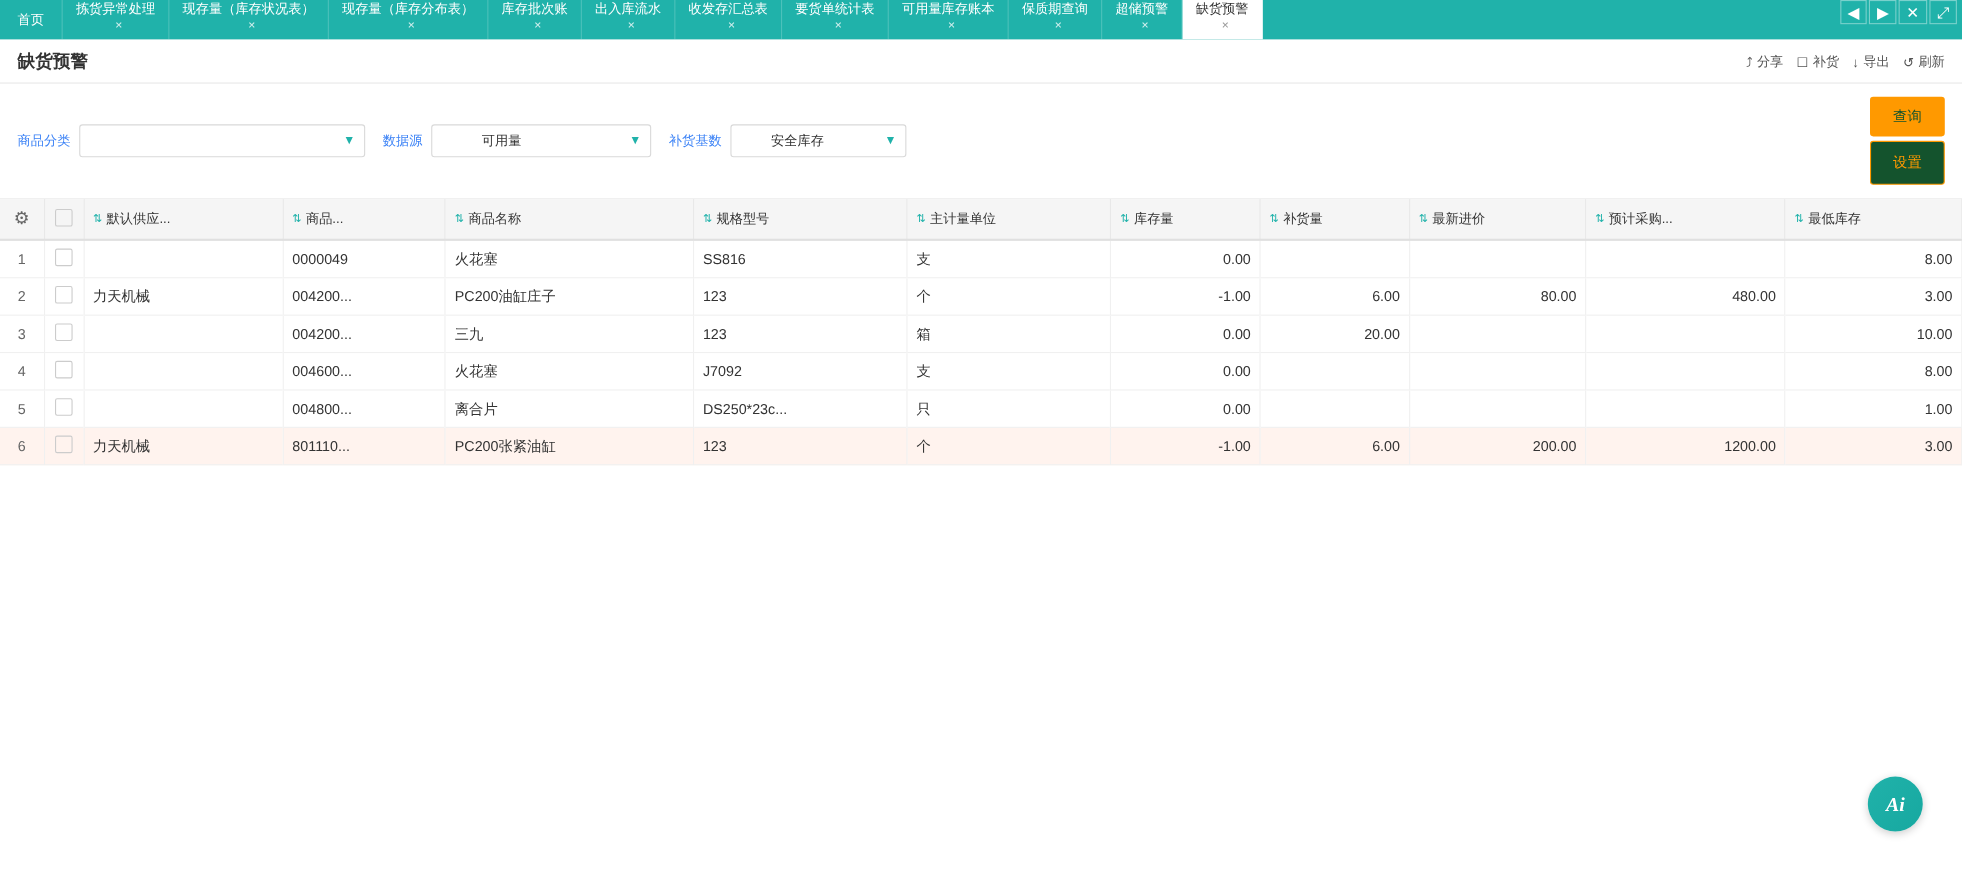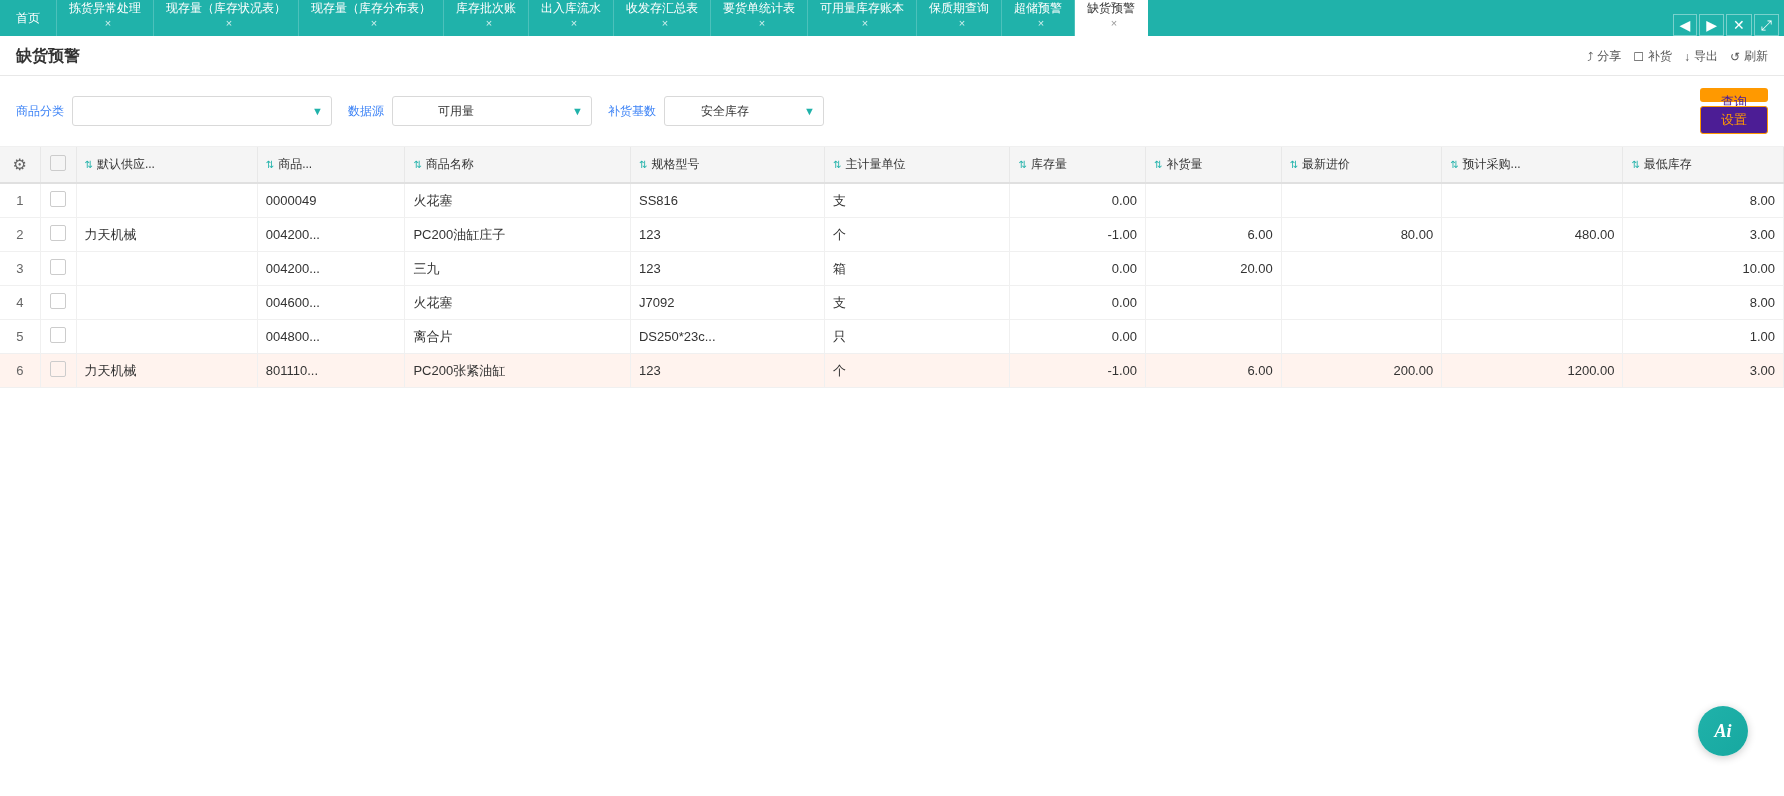--- a/index.html
+++ b/index.html
@@ -1,21 +1,21 @@
 <!DOCTYPE html>
 <html><head>
   <meta charset="utf-8">
   <style>
     * { box-sizing: border-box; margin: 0; padding: 0; }
     body { font-family: "Microsoft YaHei", Arial, sans-serif; font-size: 13px; background: #f5f5f5; color: #333; overflow: hidden; }
 
     
     .tab-bar {
       display: flex;
-      align-items: flex-end;
+      align-items: flex-start;
       background: #20b2aa;
       height: 36px;
       overflow: hidden;
       flex-shrink: 0;
     }
     .tab-item {
       display: flex;
       align-items: center;
       padding: 0 12px;
       height: 100%;
@@ -138,37 +138,37 @@
     .filter-select-small { min-width: 160px; padding-left: 36px; }
 
     .filter-actions {
       margin-left: auto;
       display: flex;
       flex-direction: column;
       gap: 4px;
     }
     .btn-query {
       background: #f90;
-      color: #4c1d95;
+      color: #14532d;
       border: none;
       border-radius: 3px;
       padding: 5px 20px;
       font-size: 13px;
       cursor: pointer;
-      height: 14px;
+      height: 36px;
     }
     .btn-settings {
-      background: #4c1d95;
+      background: #14532d;
       color: #f90;
       border: 1px solid #f90;
       border-radius: 3px;
       padding: 4px 20px;
       font-size: 13px;
       cursor: pointer;
-      height: 28px;
+      height: 40px;
     }
 
     
     .table-area {
       flex: 1;
       overflow: auto;
       padding: 0;
     }
     table {
       width: 100%;

